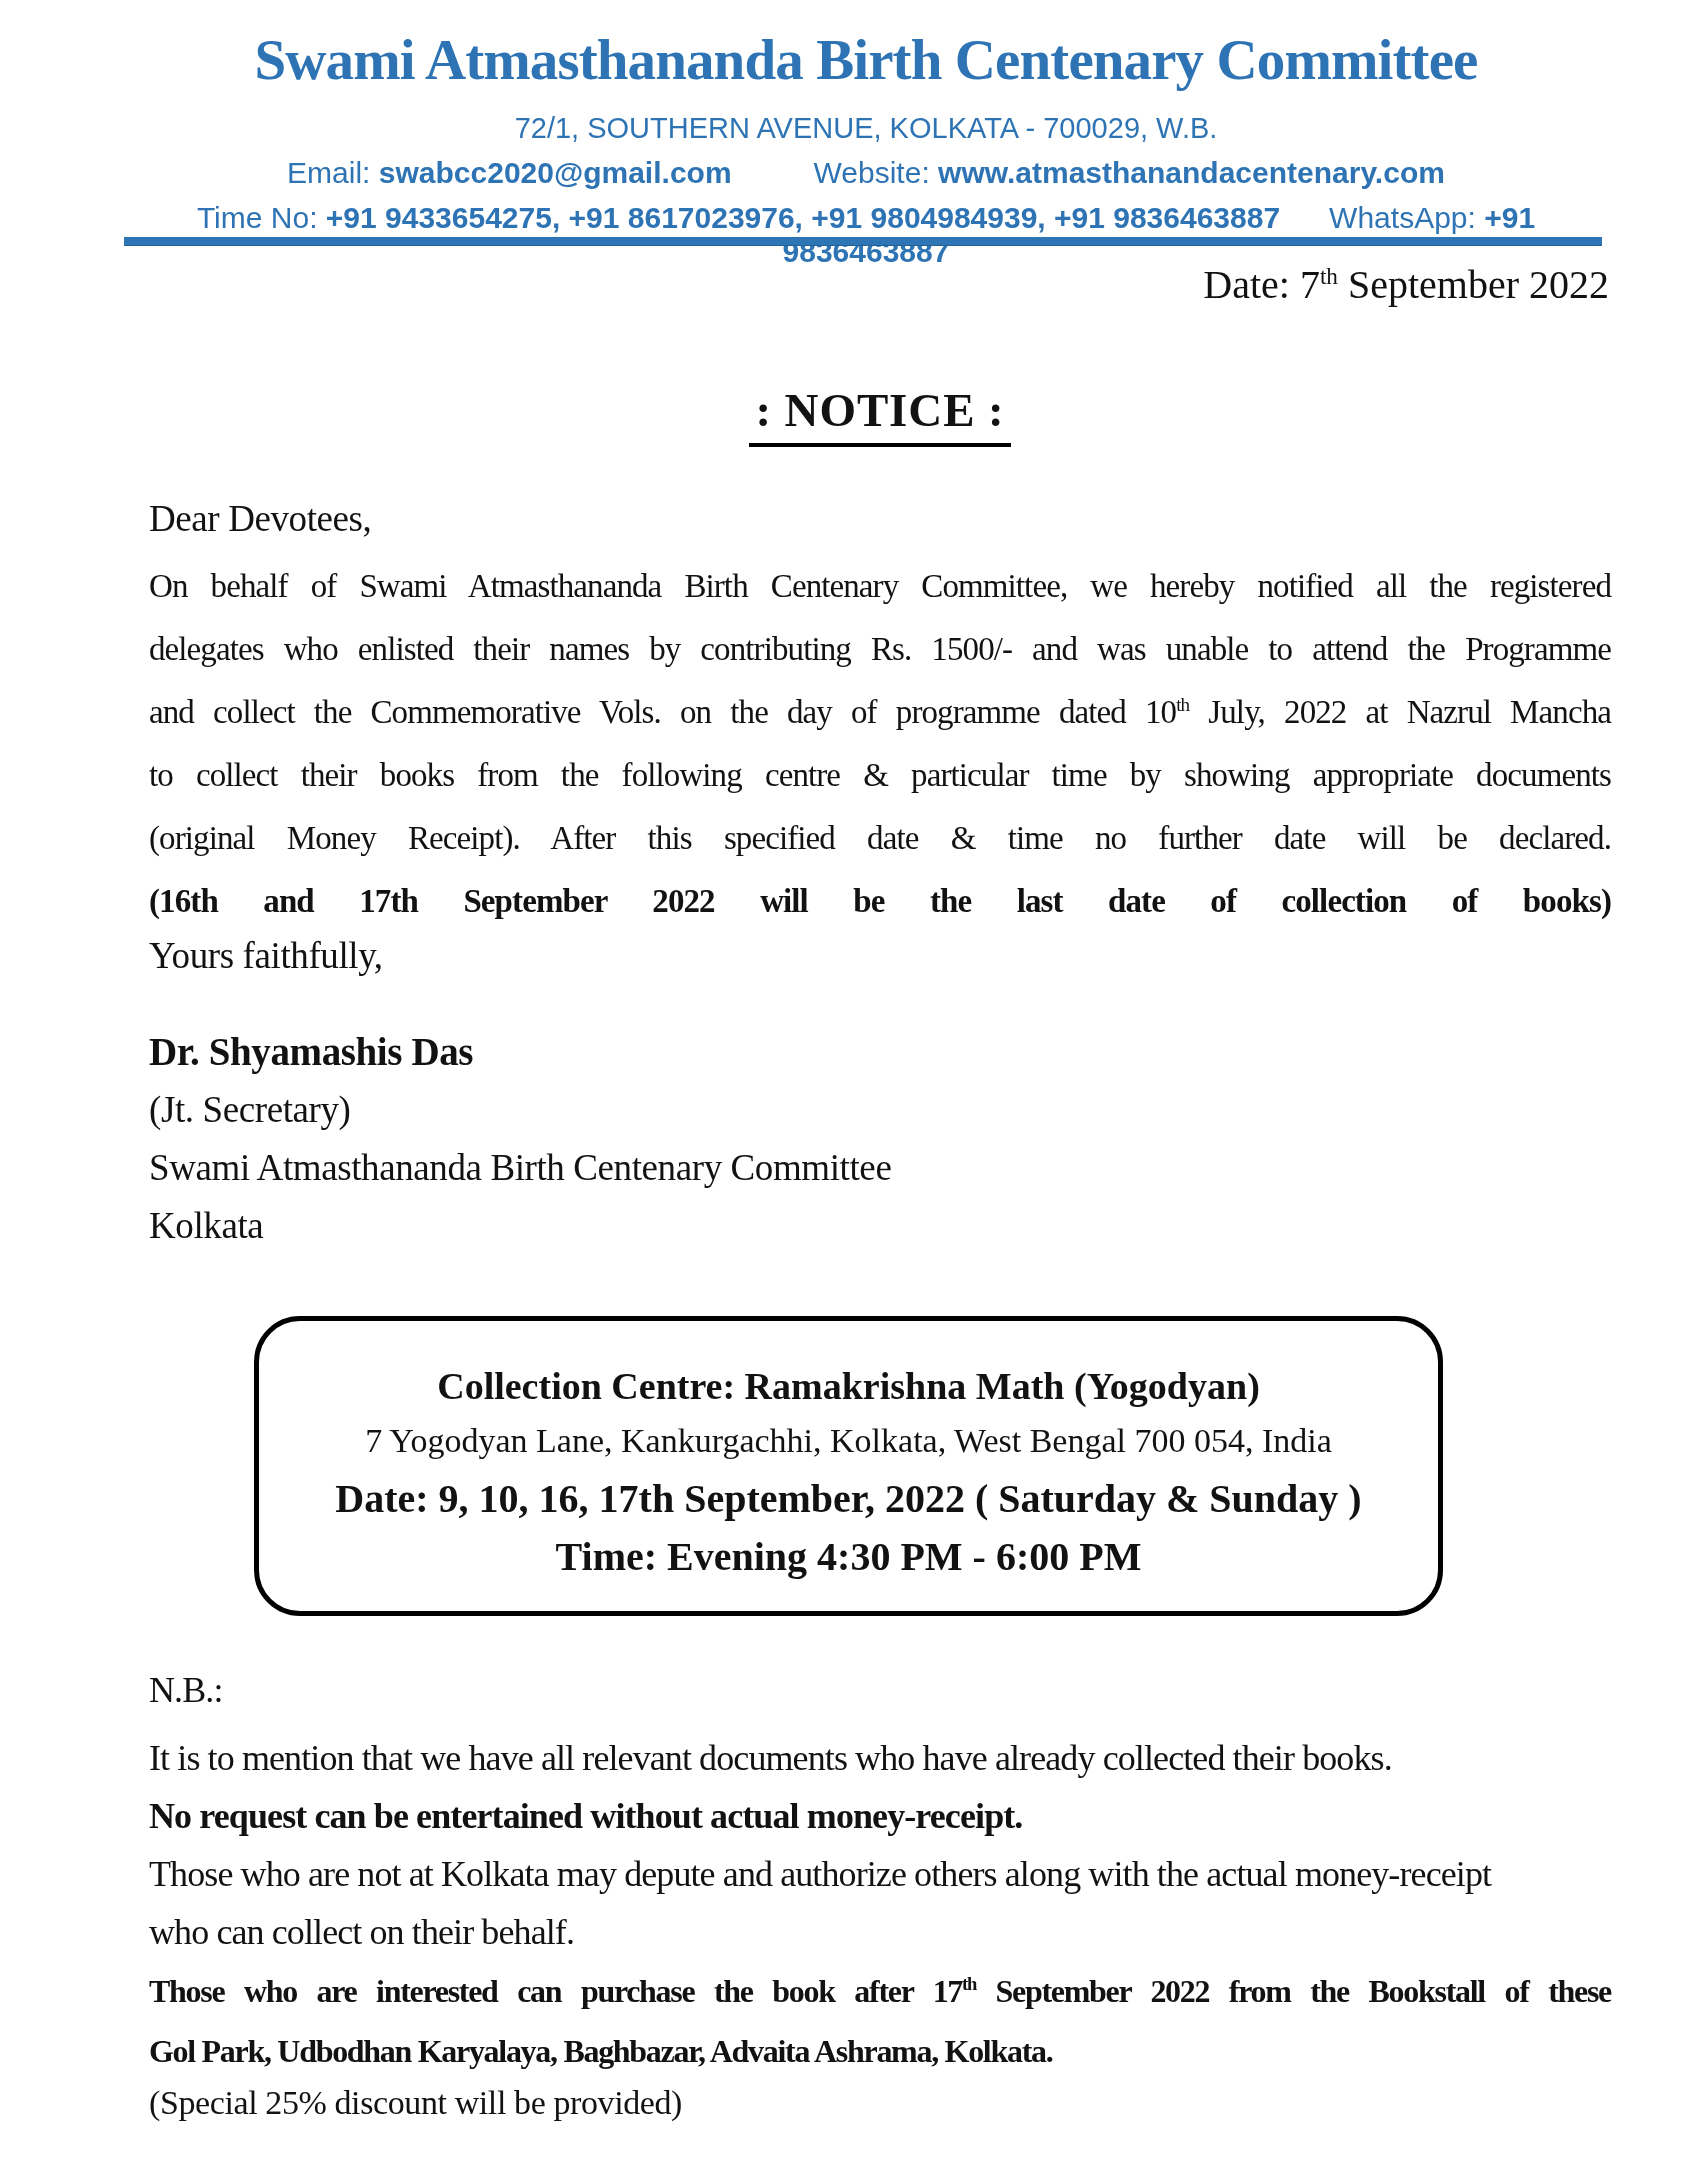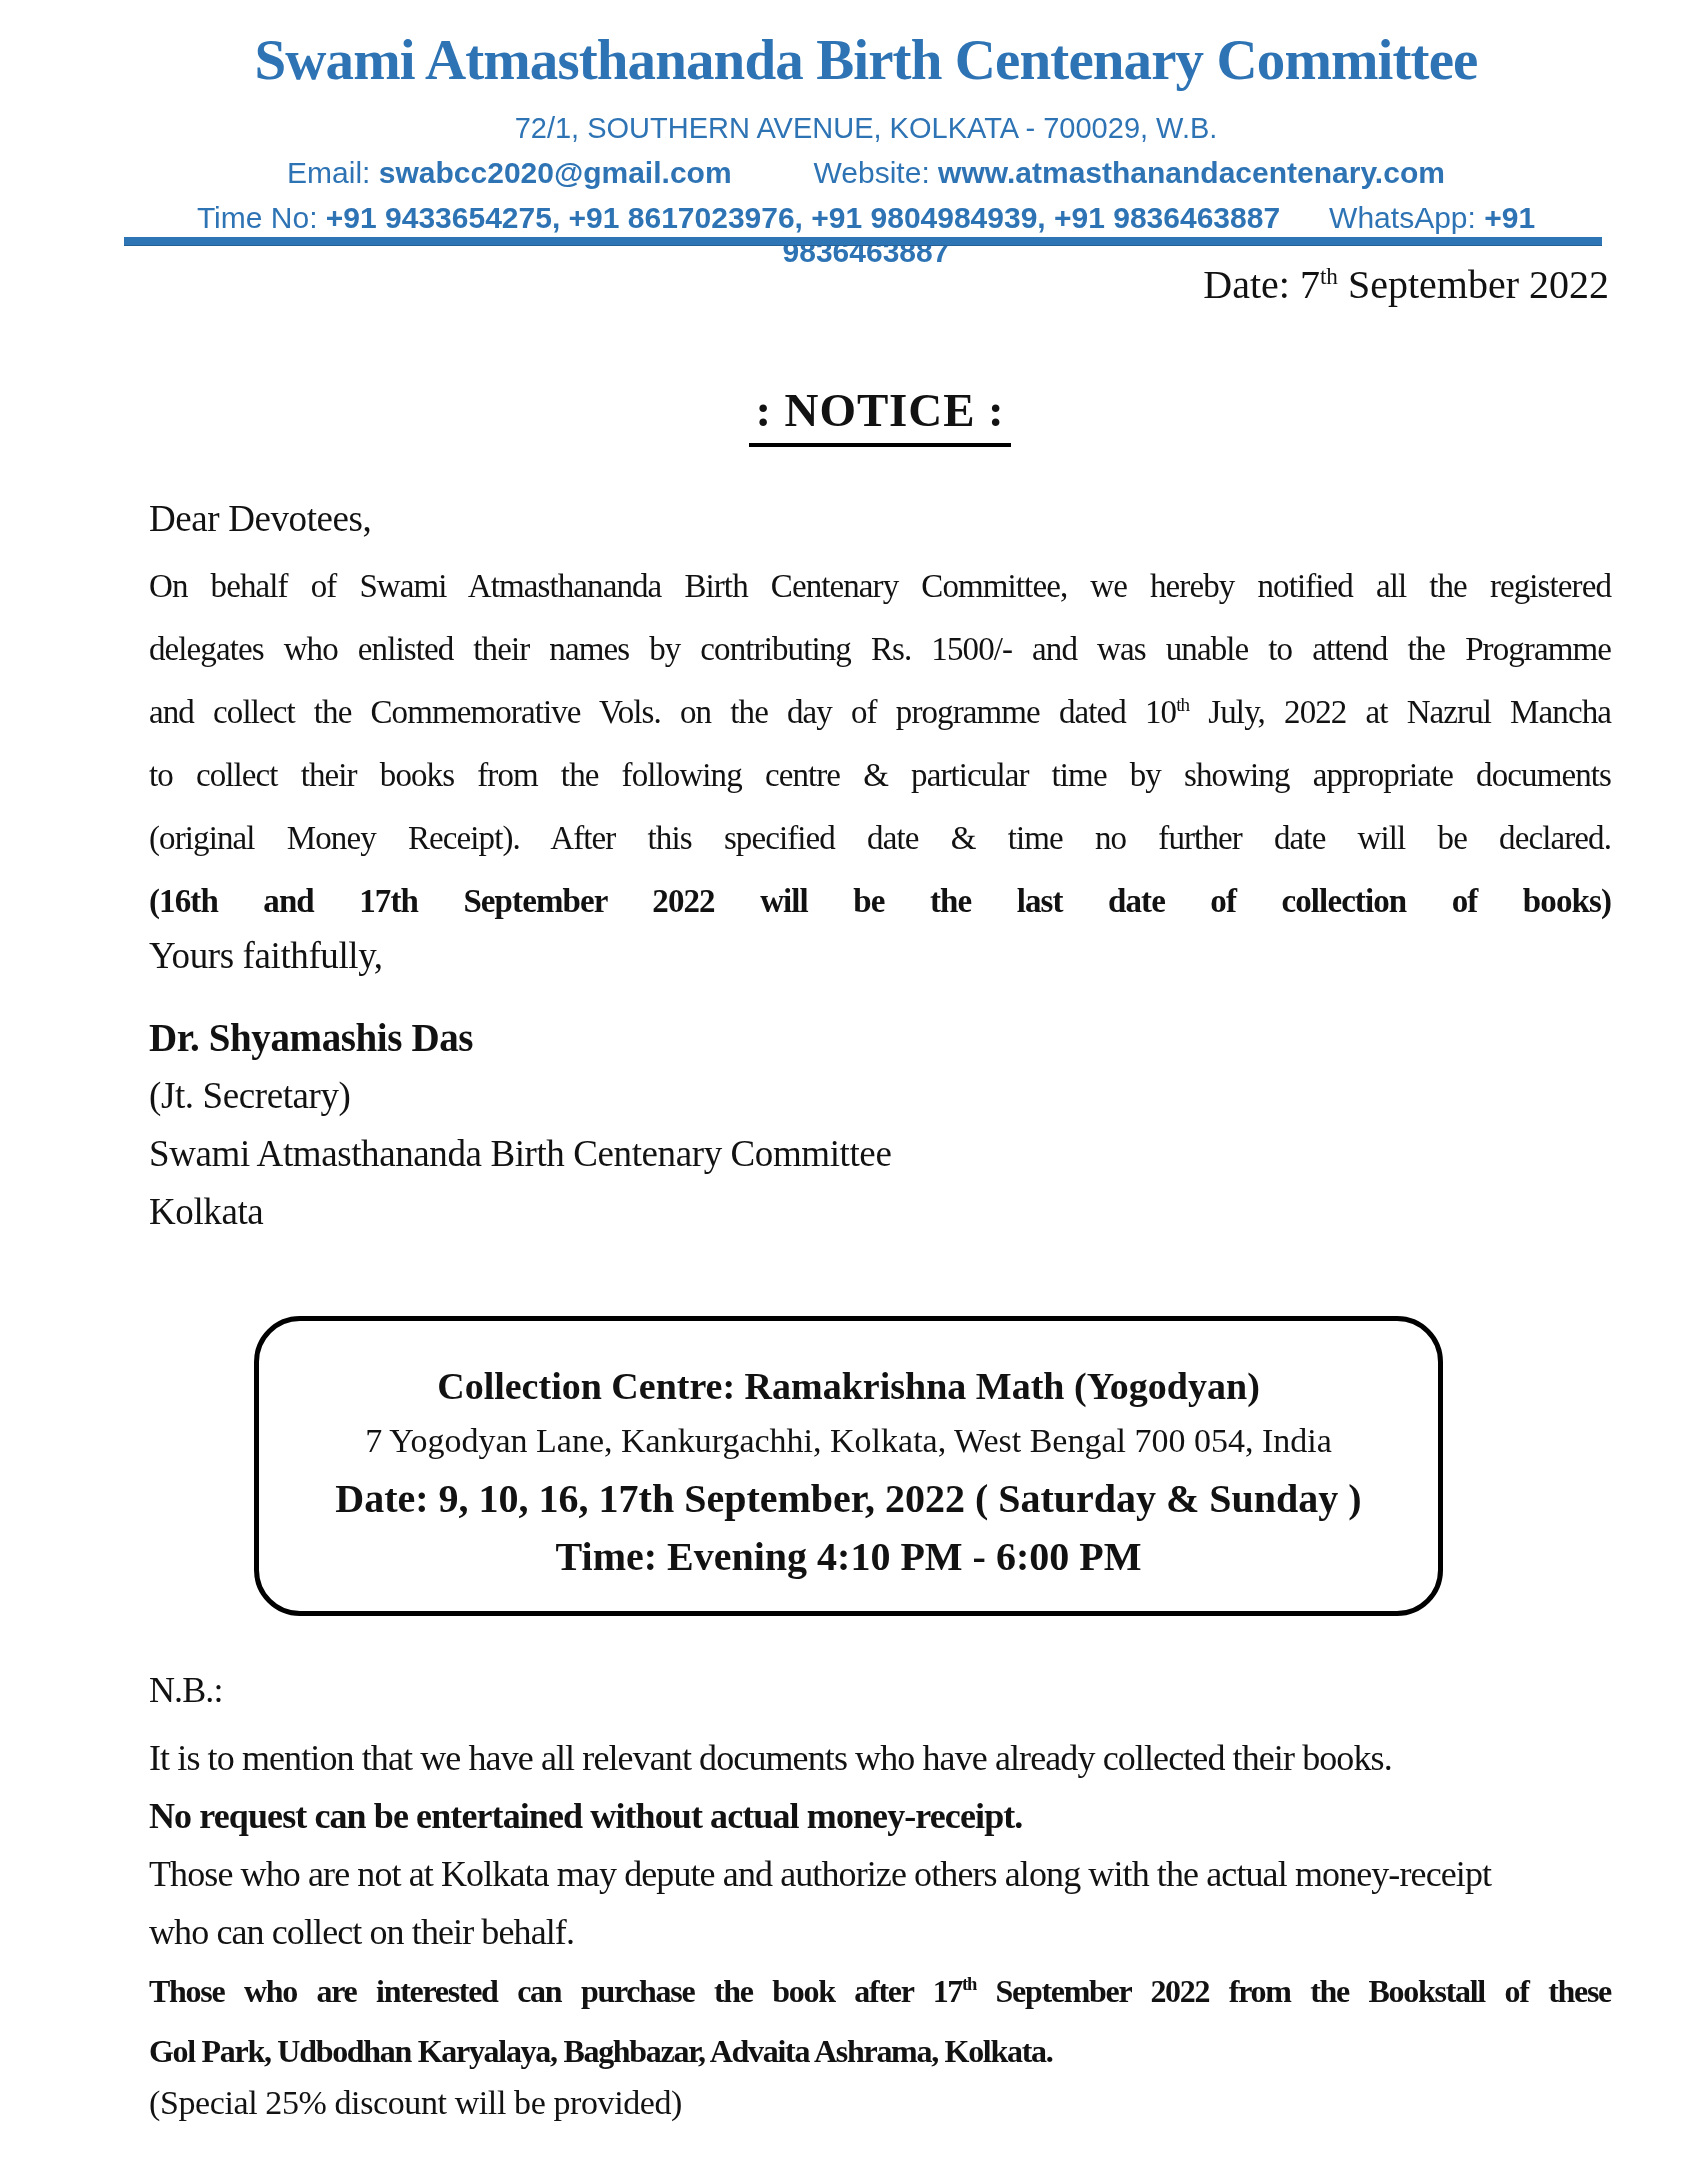--- a/index.html
+++ b/index.html
@@ -34,21 +34,21 @@
   }
 
   
   .salutation { position:absolute; left:149px; top:497px; font-size:37px; letter-spacing:-0.4px; }
   .para { position:absolute; left:149px; right:92px; top:555px; font-size:33px; letter-spacing:-0.9px; }
   .jline { text-align:justify; text-align-last:justify; white-space:nowrap; line-height:63px; height:63px; }
   .bold { font-weight:bold; }
 
   .signature { position:absolute; left:149px; top:935px; font-size:37px; letter-spacing:-0.4px; }
   .sig-close { line-height:41px; }
-  .sig-name  { margin-top:41px; line-height:41px; font-weight:bold; font-size:39px; }
+  .sig-name  { margin-top:55px; line-height:41px; font-weight:bold; font-size:39px; }
   .sig-role, .sig-org, .sig-city { margin-top:17px; line-height:41px; }
 
   
   .cbox {
     position:absolute; left:254px; top:1316px; width:1189px; height:300px;
     box-sizing:border-box; border:5.1px solid #000; border-radius:46px;
     text-align:center; letter-spacing:0;
   }
   .cbox-title { margin-top:43px; font-weight:bold; font-size:38px; line-height:44px; }
   .cbox-addr  { margin-top:12px; font-size:34px; line-height:41px; }
@@ -107,21 +107,21 @@
     <div class="sig-name">Dr. Shyamashis Das</div>
     <div class="sig-role">(Jt. Secretary)</div>
     <div class="sig-org">Swami Atmasthananda Birth Centenary Committee</div>
     <div class="sig-city">Kolkata</div>
   </div>
 
   <div class="cbox">
     <div class="cbox-title">Collection Centre: Ramakrishna Math (Yogodyan)</div>
     <div class="cbox-addr">7 Yogodyan Lane, Kankurgachhi, Kolkata, West Bengal 700 054, India</div>
     <div class="cbox-date">Date: 9, 10, 16, 17th September, 2022 ( Saturday &amp; Sunday )</div>
-    <div class="cbox-time">Time: Evening 4:10 PM - 6:00 PM</div>
+    <div class="cbox-time">Time: Evening 4:30 PM - 6:00 PM</div>
   </div>
 
   <div class="nb">
     <div class="nb-label">N.B.:</div>
     <div class="nb-l1">It is to mention that we have all relevant documents who have already collected their books.</div>
     <div class="nb-l2">No request can be entertained without actual money-receipt.</div>
     <div class="nb-l3">Those who are not at Kolkata may depute and authorize others along with the actual money-receipt</div>
     <div class="nb-l4">who can collect on their behalf.</div>
     <div class="purchase">
       <div class="jline"><span>Those who are interested can purchase the book after 17</span><sup>th</sup><span> September 2022 from the Bookstall of these</span></div>

